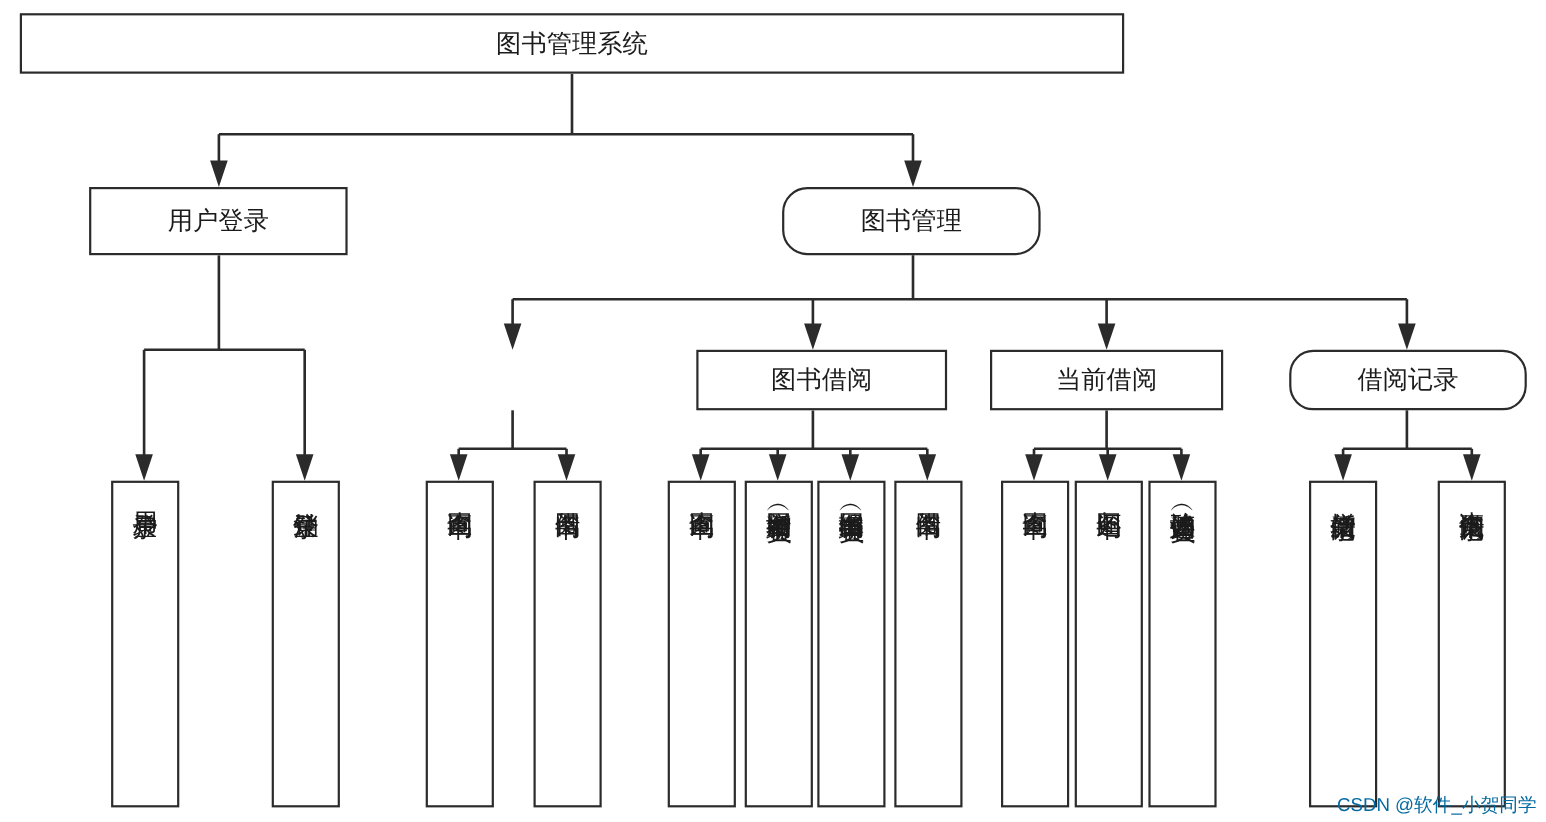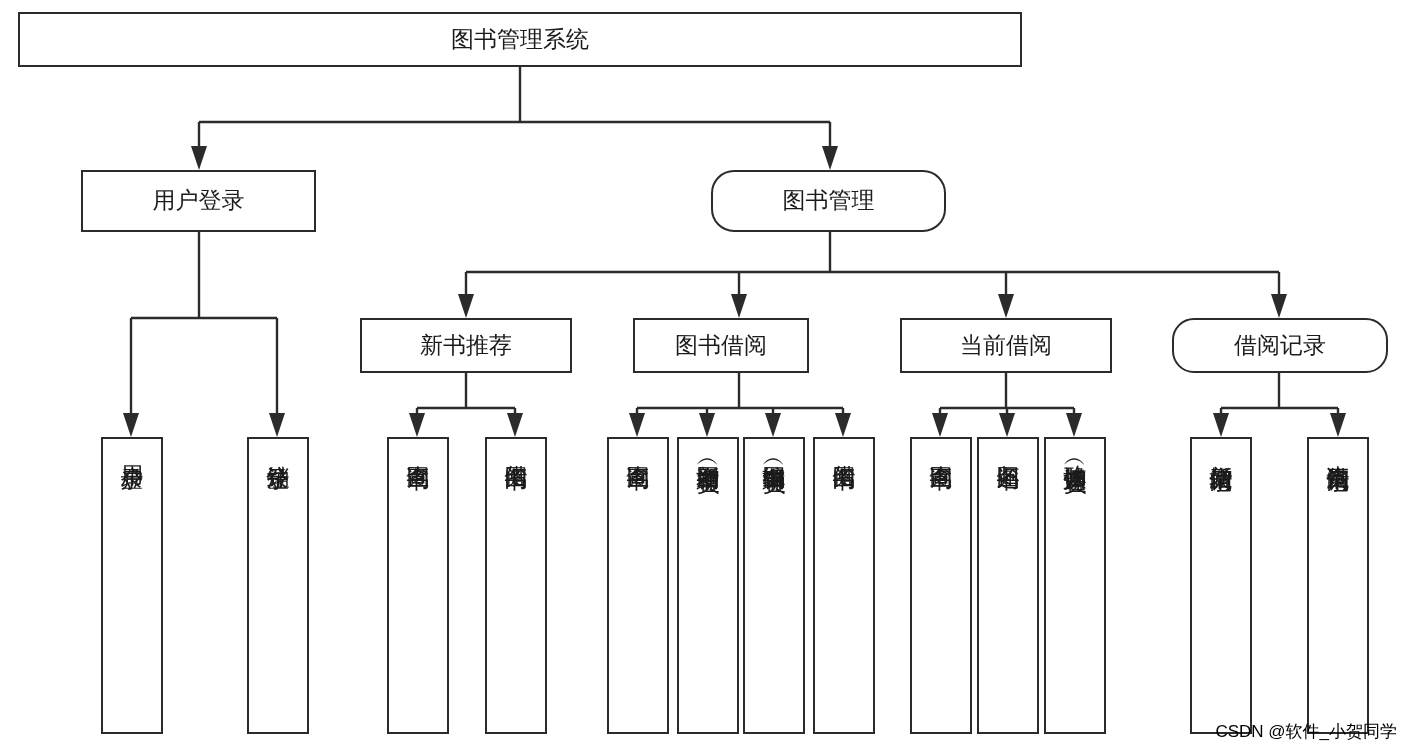--- a/index.html
+++ b/index.html
@@ -59,21 +59,21 @@
   svg.wires path, svg.wires line {
     stroke: #2b2b2b;
     stroke-width: 2.4;
     fill: none;
   }
   .watermark {
     position: absolute;
     right: 8px;
     bottom: 4px;
     font-size: 17px;
-    color: #000000;
+    color: #0369a1;
     white-space: nowrap;
     font-family: "Liberation Sans", "DejaVu Sans", sans-serif;
   }
 </style>
 </head>
 <body>
 
 <div id="canvas">
 
   <svg class="wires" viewBox="0 0 1405 747">
@@ -144,24 +144,21 @@
     <span>图书管理系统</span>
   </div>
 
   <div class="node horiz" style="left:81px; top:170px; width:235px; height:62px;">
     <span>用户登录</span>
   </div>
   <div class="node horiz" style="left:711px; top:170px; width:235px; height:62px;border-radius:23px;">
     <span>图书管理</span>
   </div>
 
-  <div class="node horiz" style="left:360px; top:318px; width:212px; height:55px;">
-    <span>新书推荐</span>
-  </div>
-  <div class="node horiz" style="left:633px; top:318px; width:176px; height:55px;">
+  <div class="node horiz" style="left:633px; top:318px; width:228px; height:55px;">
     <span>图书借阅</span>
   </div>
   <div class="node horiz" style="left:900px; top:318px; width:212px; height:55px;text-align:right;">
     <span>当前借阅</span>
   </div>
   <div class="node horiz" style="left:1172px; top:318px; width:216px; height:55px;border-radius:22px;">
     <span>借阅记录</span>
   </div>
 
   <div class="node vert" style="left:101px; top:437px; width:62px; height:297px;">

